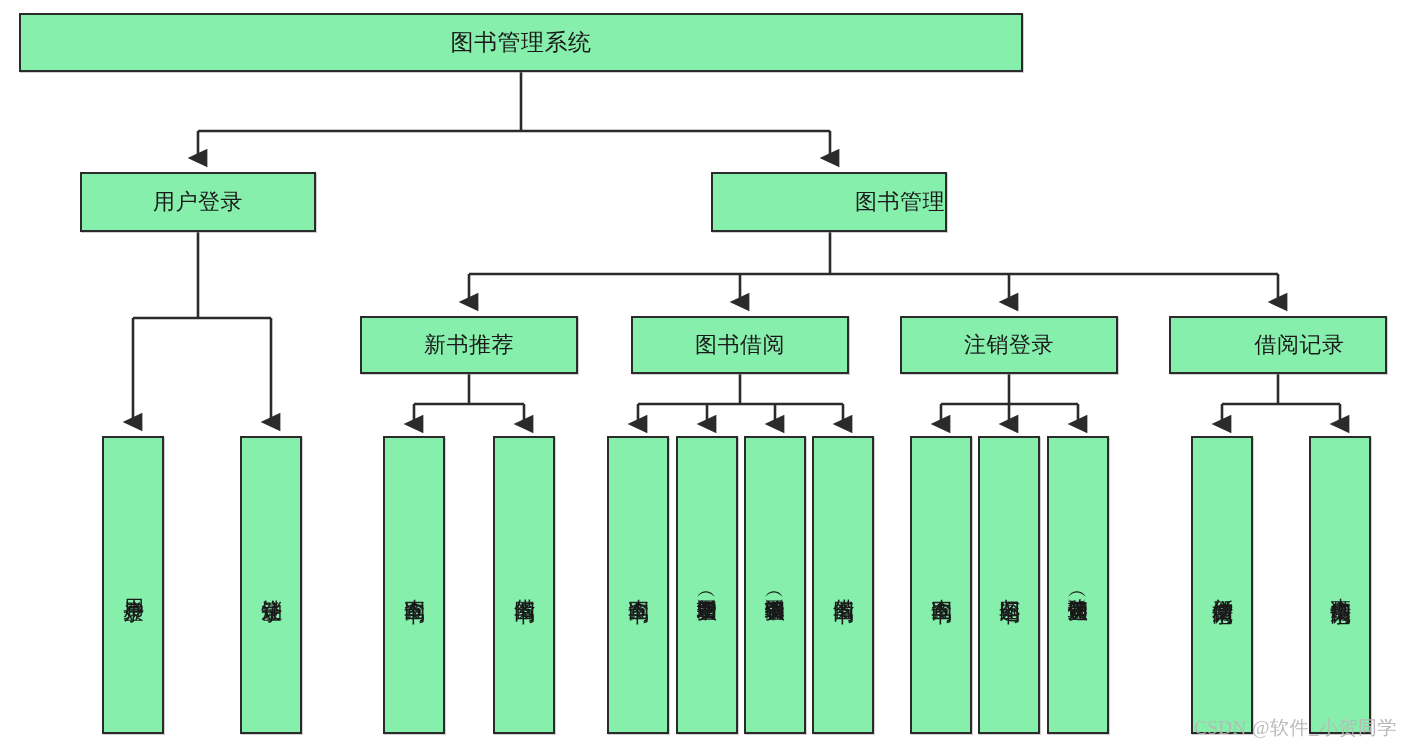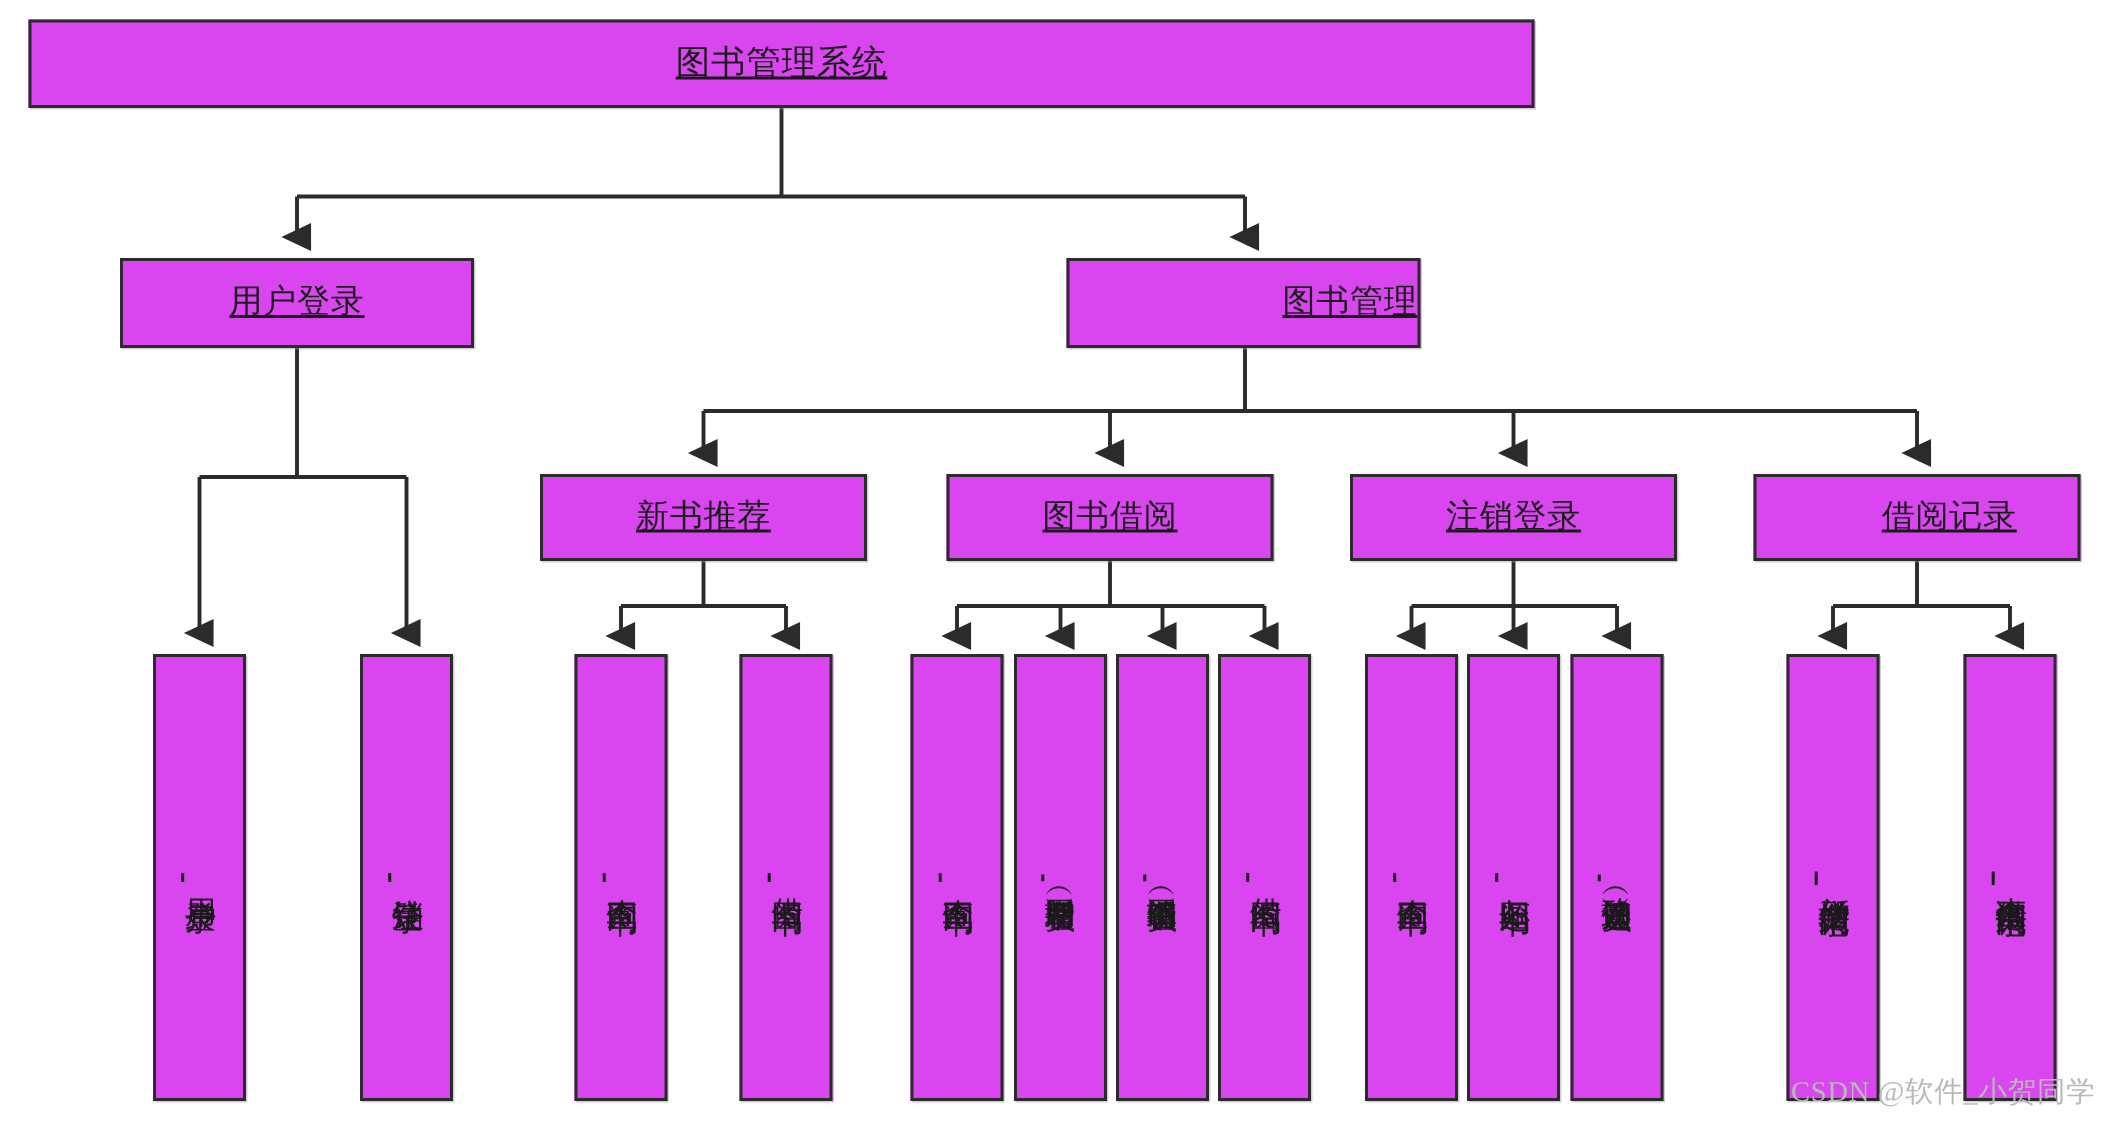--- a/index.html
+++ b/index.html
@@ -23,27 +23,26 @@
     left: 0;
     top: 0;
     width: 1405px;
     height: 747px;
     pointer-events: none;
   }
   .node {
     position: absolute;
     box-sizing: border-box;
     border: 2.5px solid #2b2b2b;
-    background: #d946ef;
+    background: #86efac;
     display: flex;
     align-items: center;
     justify-content: center;
     color: #1a1a1a;
     box-shadow: 1px 1px 0 rgba(150,150,150,0.45);
-    text-decoration: underline;
   }
   .node .label {
     display: block;
     text-align: center;
     line-height: 1.18;
     letter-spacing: 0.5px;
   }
   
   .node.h .label {
     font-size: 22px;

